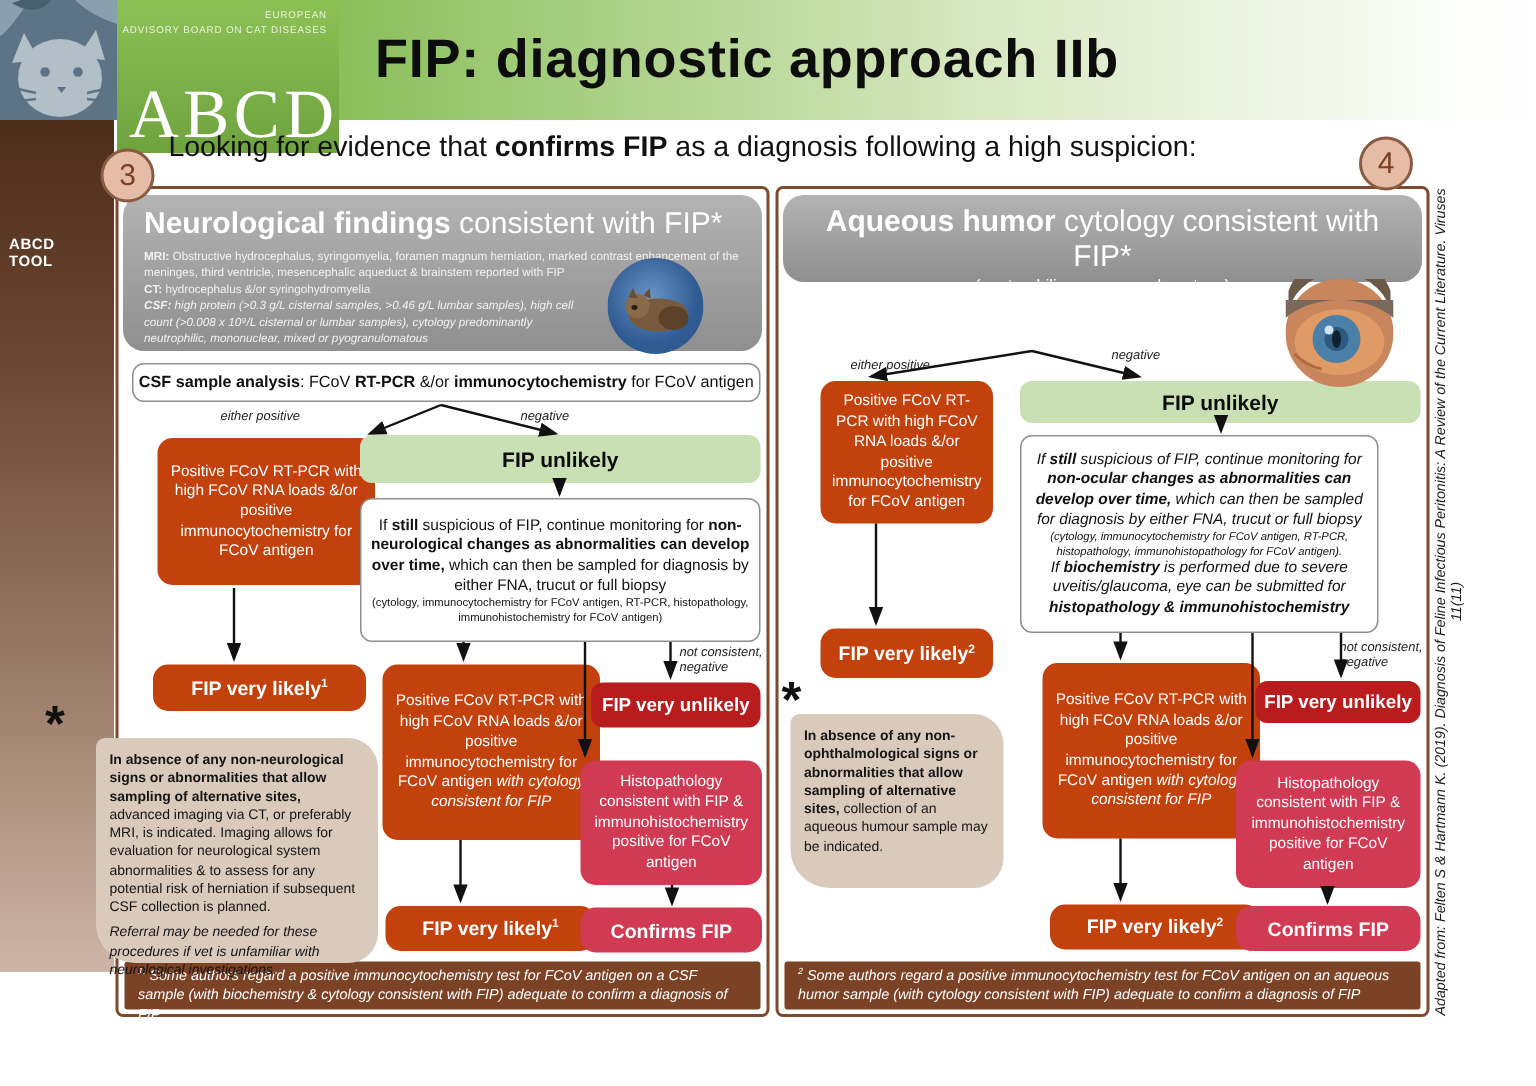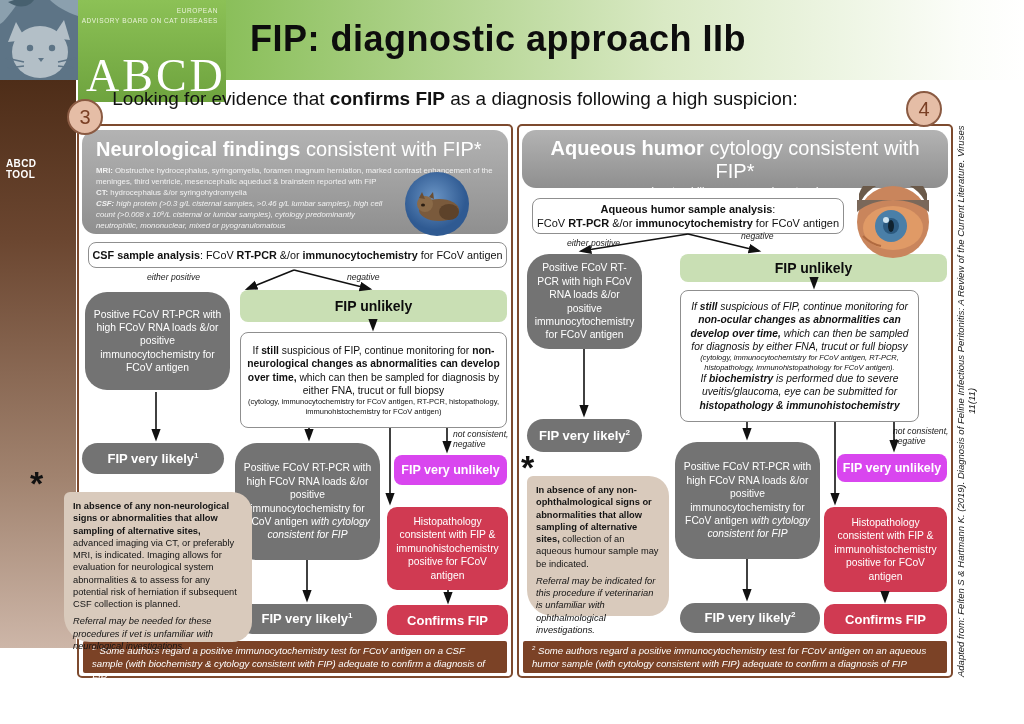--- a/index.html
+++ b/index.html
@@ -21,27 +21,27 @@
   .tool-label{left:6px;top:111px;width:58px;color:#fff;font-weight:bold;font-size:10px;letter-spacing:.4px;margin-top:47px;}
   .badge{width:36px;height:36px;border-radius:50%;background:#e5bda6;border:2px solid #8a5a42;color:#7a3f24;
          font-size:20px;display:flex;align-items:center;justify-content:center;z-index:6;}
   
   .panel{border:2px solid #7d4a2e;border-radius:5px;background:#fff;z-index:1;}
   .grayhdr{background:linear-gradient(180deg,#b3b3b3,#8f8f8f);border-radius:14px;color:#fff;}
   .ghdr-title{font-size:20px;}
   .ghdr-small{font-size:7.8px;line-height:1.4;color:#f2f2f2;}
   .wbox{background:#fff;border:1px solid #8f8f8f;border-radius:8px;display:flex;flex-direction:column;
         align-items:center;justify-content:center;text-align:center;}
-  .rbox{background:#737373;color:#fff;border-radius:22px;display:flex;align-items:center;justify-content:center;
-        text-align:center;padding:4px 6px;}
+  .rbox{background:#c2410c;color:#fff;border-radius:10px;display:flex;align-items:center;justify-content:center;
+        text-align:center;padding:4px 6px;margin-left:20px;}
   .crbox{background:#d03a52;color:#fff;border-radius:10px;display:flex;align-items:center;justify-content:center;
         text-align:center;padding:4px 6px;}
   .glight{background:#c9dfb4;border-radius:8px;display:flex;align-items:center;justify-content:center;
         font-weight:bold;font-size:14px;color:#0d0d0d;}
-  .gdark{background:#d946ef;color:#fff;border-radius:8px;display:flex;align-items:center;justify-content:center;
+  .gdark{background:#b91c1c;color:#fff;border-radius:8px;display:flex;align-items:center;justify-content:center;
         font-weight:bold;font-size:12.5px;}
   .result{font-weight:bold;font-size:13px;}
   .branch-lbl{font-style:italic;font-size:8.6px;color:#222;}
   .note{background:#d9cabc;border-radius:6px 20px 20px 26px;padding:8px 9px;color:#141414;font-size:9.3px;line-height:1.32;z-index:5;}
   .note .i{display:block;margin-top:5px;}
   .star{font-size:34px;font-weight:bold;color:#111;z-index:6;line-height:1;}
   .foot{background:#7b4226;color:#fff;font-style:italic;font-size:9.6px;line-height:1.35;padding:3px 9px;border-radius:2px;}
   .flow{pointer-events:none;z-index:4;}
   .vert-cite{left:955px;top:124px;width:20px;height:554px;writing-mode:vertical-rl;transform:rotate(180deg);
              font-size:9.5px;font-style:italic;color:#1a1a1a;text-align:center;}
@@ -194,24 +194,20 @@
       <path d="M0,26 C18,10 54,10 72,26 L72,14 L0,14 Z" fill="#7a685a"></path>
       <ellipse cx="36" cy="42" rx="30" ry="22" fill="#e09a66"></ellipse>
       <circle cx="34" cy="40" r="16" fill="#4a7fa8"></circle>
       <circle cx="34" cy="40" r="8" fill="#2c5a80"></circle>
       <ellipse cx="34" cy="40" rx="3" ry="6" fill="#10222f"></ellipse>
       <circle cx="29" cy="34" r="3" fill="#cfe4f0"></circle>
       <path d="M6,50 Q14,58 24,60" stroke="#b06a40" stroke-width="2" fill="none"></path>
     </svg>
   </div>
 
-  <div class="abs wbox" style="left:13px;top:72px;width:312px;height:36px;font-size:11px;line-height:1.3;">
-    <div><span class="b">Aqueous humor sample analysis</span><span>:</span></div>
-    <div><span>FCoV </span><span class="b">RT-PCR</span><span> &amp;/or </span><span class="b">immunocytochemistry</span><span> for FCoV antigen</span></div>
-  </div>
 
   <div class="abs branch-lbl" style="left:48px;top:112px;">either positive</div>
   <div class="abs branch-lbl" style="left:222px;top:105px;">negative</div>
 
   <div class="abs rbox body10" style="left:8px;top:128px;width:115px;height:95px;">Positive FCoV RT-PCR with high FCoV RNA loads &amp;/or positive immunocytochemistry for FCoV antigen</div>
 
   <div class="abs rbox result" style="left:8px;top:293px;width:115px;height:33px;">
     <span><span>FIP very likely</span><sup>2</sup></span>
   </div>
 
@@ -232,23 +228,22 @@
 
   <div class="abs crbox body10" style="left:305px;top:381px;width:123px;height:85px;">Histopathology consistent with FIP &amp; immunohistochemistry positive for FCoV antigen</div>
 
   <div class="abs rbox result" style="left:161px;top:477px;width:140px;height:30px;">
     <span><span>FIP very likely</span><sup>2</sup></span>
   </div>
 
   <div class="abs crbox result" style="left:305px;top:478px;width:123px;height:30px;">Confirms FIP</div>
 
   <div class="abs star" style="left:2px;top:324px;">*</div>
-  <div class="abs note" style="left:8px;top:350px;width:142px;height:140px;">
+  <div class="abs note" style="left:8px;top:350px;width:142px;height:116px;">
     <span class="b">In absence of any non-ophthalmological signs or abnormalities that allow sampling of alternative sites,</span><span> collection of an aqueous humour sample may be indicated.</span>
-    <span class="i">Referral may be indicated for this procedure if veterinarian is unfamiliar with ophthalmological investigations.</span>
   </div>
 
   <div class="abs foot" style="left:4px;right:4px;bottom:3px;height:32px;">
     <sup>2</sup><span> Some authors regard a positive immunocytochemistry test for FCoV antigen on an aqueous humor sample (with cytology consistent with FIP) adequate to confirm a diagnosis of FIP</span>
   </div>
 
   <svg class="abs flow" style="left:0;top:0;" width="436" height="554">
     <defs>
         <marker id="ah2" markerWidth="9" markerHeight="8" refX="6.5" refY="3" orient="auto">
           <path d="M0,0L8,3L0,6z" fill="#111"></path>

